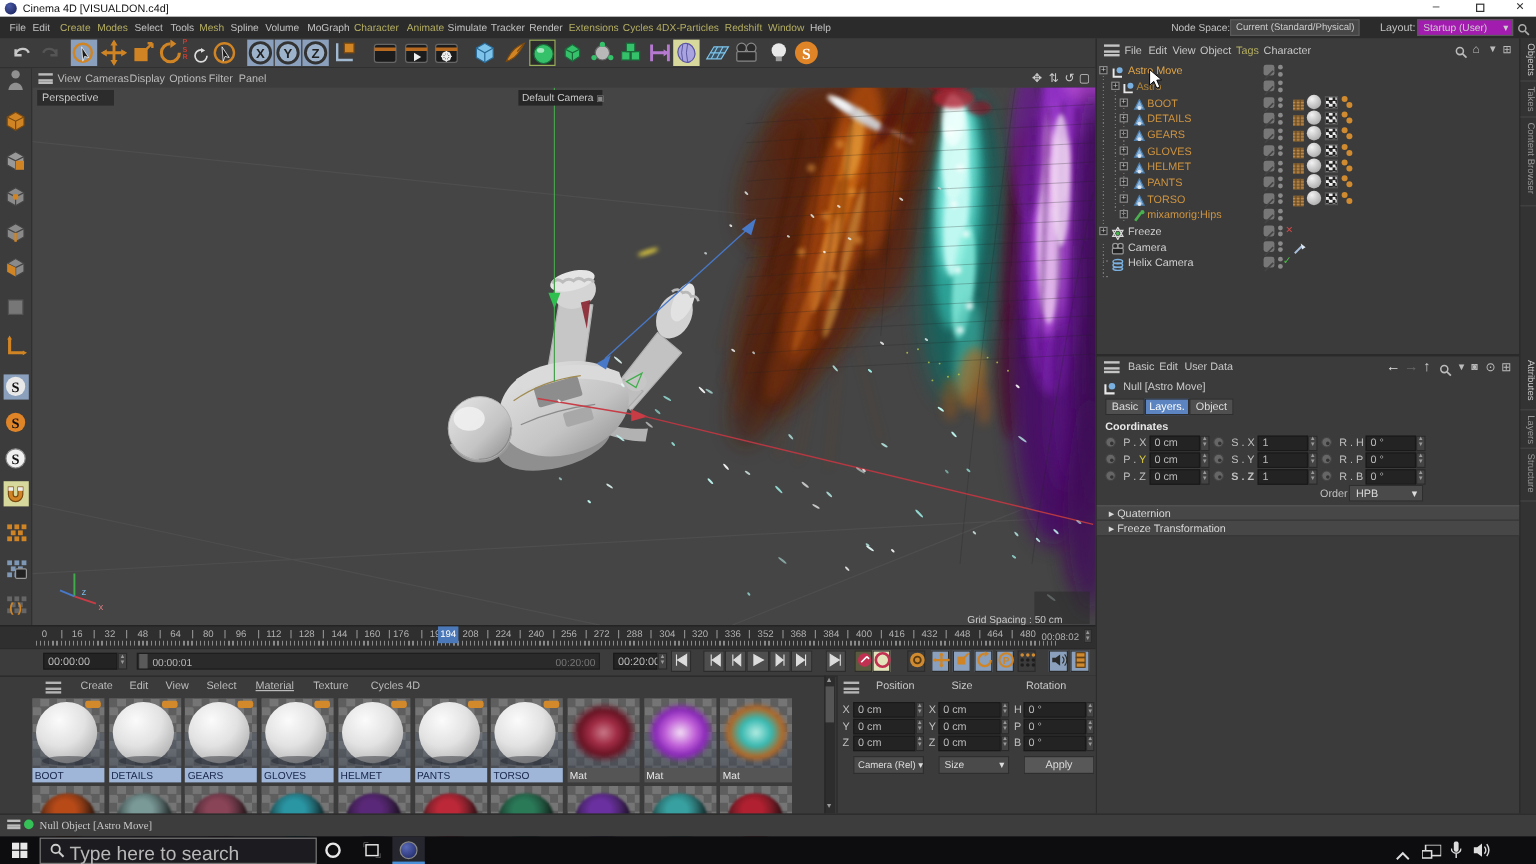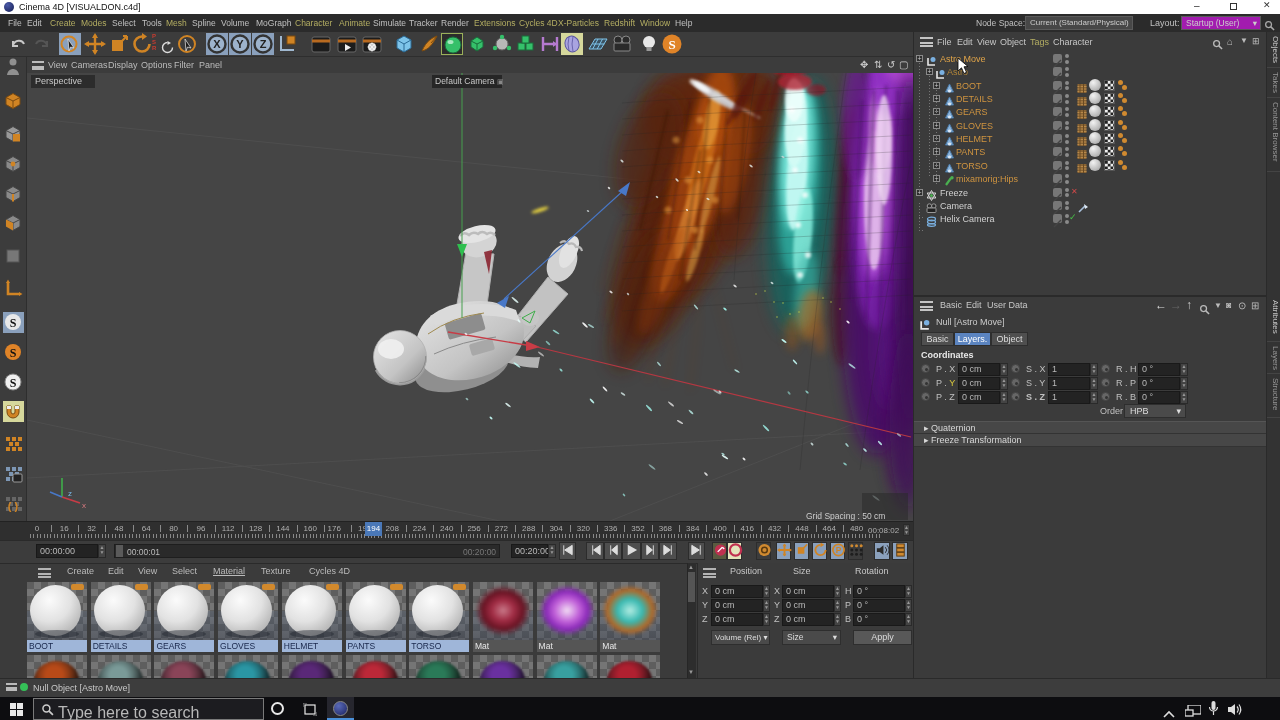--- a/index.html
+++ b/index.html
@@ -1187,34 +1187,34 @@
 <div style="left:702px;top:614px;color:#c0c0c0;font-size:9px;font-weight:normal;white-space:nowrap;">Z</div>
 <div class="fld" style="left:711px;top:613px;width:52px;height:13px;">0 cm</div>
 <div class="spin" style="left:763px;top:613px;width:7px;height:13px;">▲<br>▼</div>
 <div style="left:774px;top:614px;color:#c0c0c0;font-size:9px;font-weight:normal;white-space:nowrap;">Z</div>
 <div class="fld" style="left:782px;top:613px;width:52px;height:13px;">0 cm</div>
 <div class="spin" style="left:834px;top:613px;width:7px;height:13px;">▲<br>▼</div>
 <div style="left:845px;top:614px;color:#c0c0c0;font-size:9px;font-weight:normal;white-space:nowrap;">B</div>
 <div class="fld" style="left:853px;top:613px;width:52px;height:13px;">0 °</div>
 <div class="spin" style="left:905px;top:613px;width:7px;height:13px;">▲<br>▼</div>
 <div style="left:711px;top:630px;width:59px;height:15px;background:#4a4a4a;border:1px solid #2e2e2e;">
-    <span style="color:#ddd;font-size:8px;line-height:13px;padding-left:3px;display:block;white-space:nowrap;">Volume (Rel) ▾</span>
+    <span style="color:#ddd;font-size:8px;line-height:13px;padding-left:3px;display:block;white-space:nowrap;">Camera (Rel) ▾</span>
   </div>
 <div style="left:782px;top:630px;width:59px;height:15px;background:#4a4a4a;border:1px solid #2e2e2e;">
     <span style="color:#ddd;font-size:8.5px;line-height:13px;padding-left:4px;display:block;">Size<span style="float:right;margin-right:3px;">▾</span></span>
   </div>
 <div style="left:853px;top:630px;width:59px;height:15px;background:#585858;border:1px solid #2e2e2e;">
     <span style="color:#ddd;font-size:9px;line-height:13px;display:block;text-align:center;">Apply</span>
   </div>
 <div style="left:0px;top:678px;width:1280px;height:19px;background:#3d3d3d;border-top:1px solid #2a2a2a;"></div>
 <div style="left:6px;top:683px;width:11px;height:8px;border-top:2px solid #bbb;border-bottom:2px solid #bbb;">
     <div style="left:0;top:2px;width:11px;height:2px;background:#bbb;"></div>
   </div>
 <div style="left:20px;top:683px;width:8px;height:8px;border-radius:50%;background:#35c058;"></div>
-<div style="left:33px;top:683px;color:#c8c8c8;font-size:9px;font-weight:normal;white-space:nowrap;">Null Object [Astro Move]</div>
+<div style="left:33px;top:683px;color:#c8c8c8;font-size:9px;font-weight:normal;white-space:nowrap;font-family:Liberation Serif, serif;">Null Object [Astro Move]</div>
 <div style="left:0px;top:697px;width:1280px;height:23px;background:#0d0d10;"></div>
 <div style="left:10px;top:702px;width:13px;height:13px;"><svg width="13" height="13">
       <rect x="0" y="0" width="6" height="6" fill="#e8e8e8"></rect>
       <rect x="7" y="0" width="6" height="6" fill="#e8e8e8"></rect>
       <rect x="0" y="7" width="6" height="6" fill="#e8e8e8"></rect>
       <rect x="7" y="7" width="6" height="6" fill="#e8e8e8"></rect>
     </svg></div>
 <div style="left:33px;top:698px;width:231px;height:22px;background:#1c1c20;border:1px solid #7a7a7a;"></div>
 <div style="left:41px;top:702px;width:13px;height:13px;"><svg width="13" height="13" viewBox="0 0 12 12">
       <circle cx="5" cy="5" r="3.2" fill="none" stroke="#cccccc" stroke-width="1.4"></circle>

